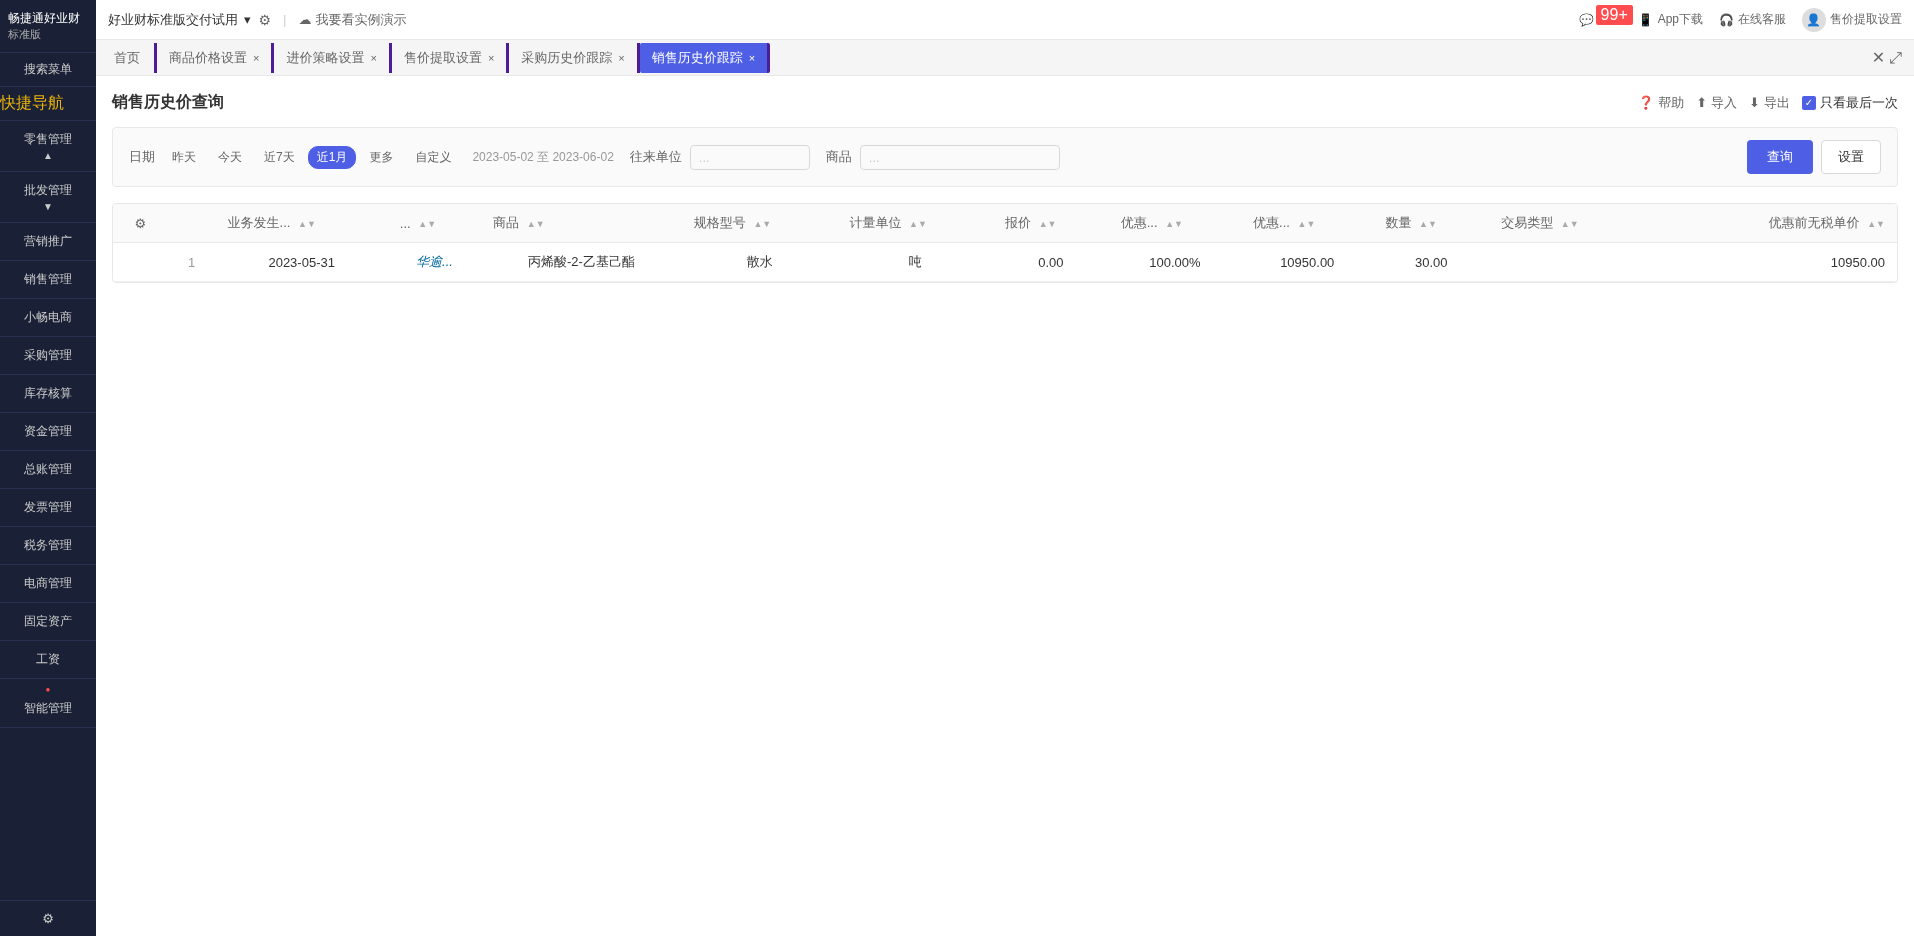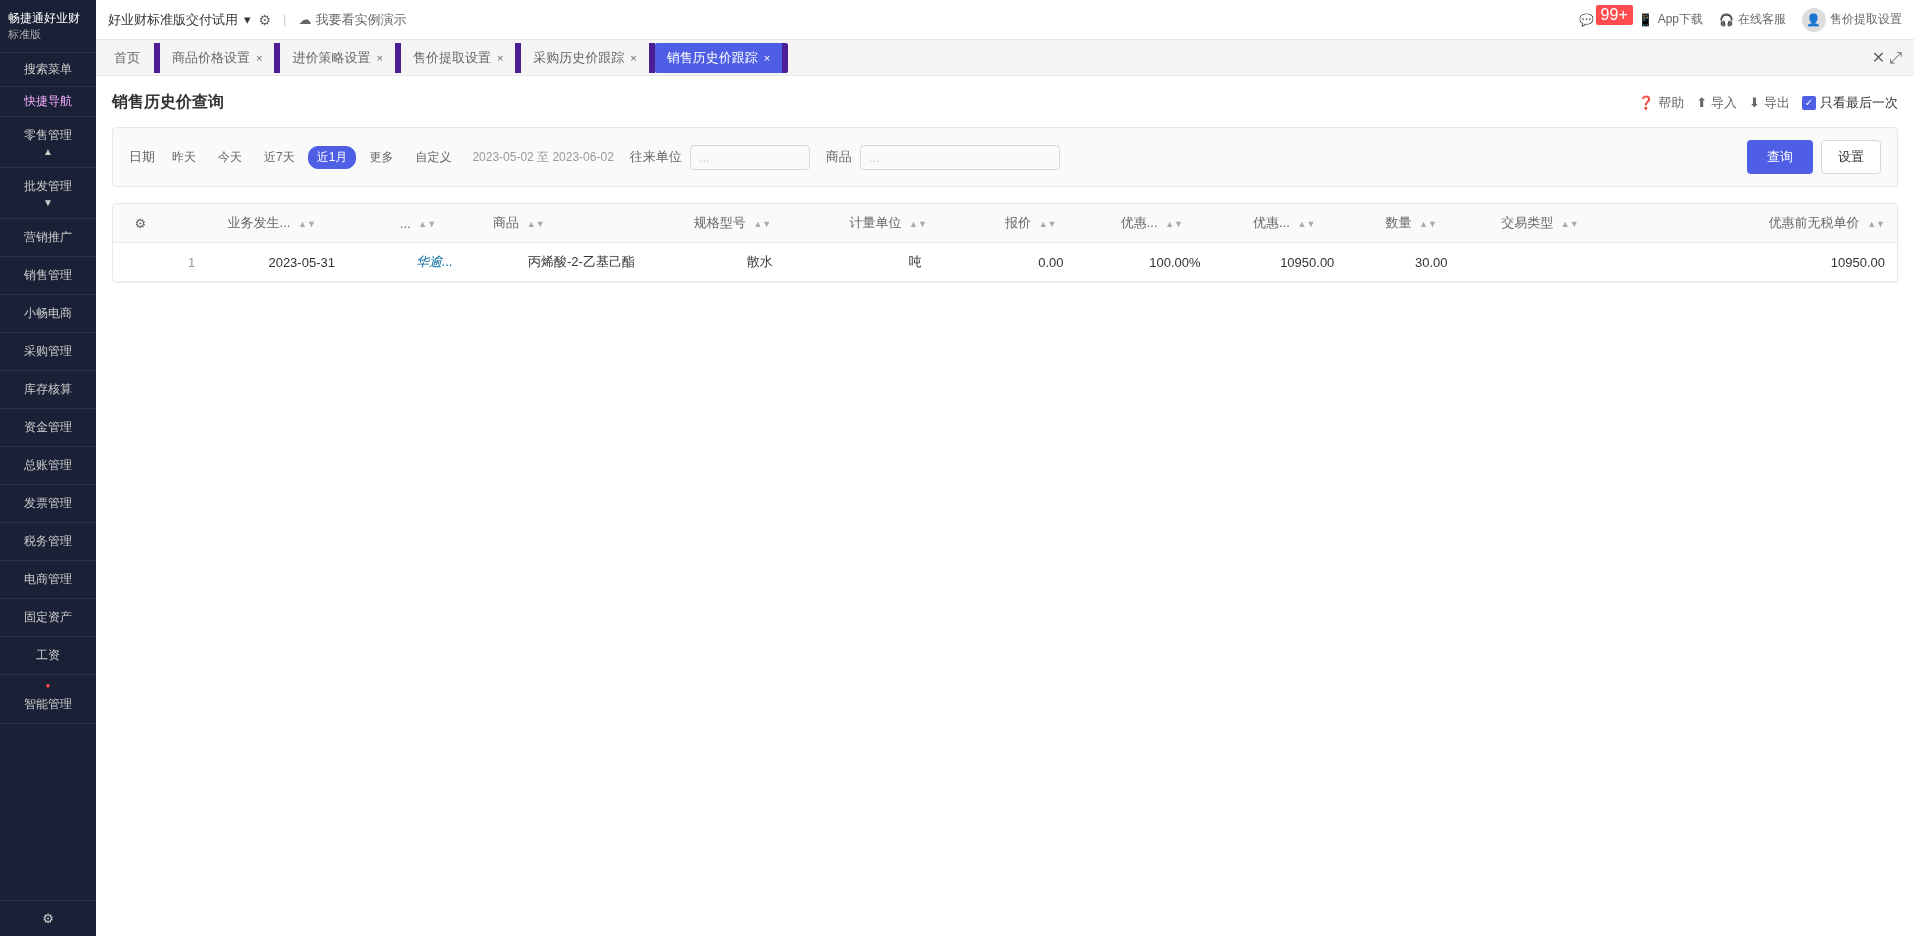--- a/index.html
+++ b/index.html
@@ -4,21 +4,21 @@
   <style>
     * { box-sizing: border-box; margin: 0; padding: 0; }
     body { font-family: "Microsoft YaHei", "PingFang SC", Arial, sans-serif; font-size: 13px; background: #f0f2f5; color: #333; display: flex; height: 100vh; overflow: hidden; }
 
     
     .sidebar { width: 96px; background: #1a2035; color: #ccc; display: flex; flex-direction: column; height: 100vh; flex-shrink: 0; }
     .sidebar-logo { padding: 10px 8px; background: #1a2035; border-bottom: 1px solid #2a3050; }
     .sidebar-logo .logo-text { color: #fff; font-size: 12px; line-height: 1.4; }
     .sidebar-logo .logo-sub { color: #aaa; font-size: 11px; }
     .sidebar-search { padding: 8px 16px; text-align: center; color: #ccc; font-size: 12px; cursor: pointer; border-bottom: 1px solid #2a3050; }
-    .sidebar-nav { padding: 6px 0; text-align: center; color: #f0abfc; font-size: 12px; cursor: pointer; border-bottom: 1px solid #2a3050; }
+    .sidebar-nav { padding: 6px 0; text-align: left; color: #eab308; font-size: 16px; cursor: pointer; border-bottom: 1px solid #2a3050; }
     .sidebar-item { padding: 10px 0; text-align: center; color: #ccc; font-size: 12px; cursor: pointer; display: flex; flex-direction: column; align-items: center; gap: 2px; border-bottom: 1px solid #2a3050; }
     .sidebar-item .arrow { font-size: 10px; }
     .sidebar-footer { margin-top: auto; padding: 10px 0; text-align: center; border-top: 1px solid #2a3050; cursor: pointer; color: #ccc; }
 
     
     .main { flex: 1; display: flex; flex-direction: column; overflow: hidden; }
 
     
     .topbar { height: 40px; background: #fff; border-bottom: 1px solid #e8e8e8; display: flex; align-items: center; padding: 0 12px; justify-content: space-between; flex-shrink: 0; }
     .topbar-left { display: flex; align-items: center; gap: 8px; }
@@ -28,21 +28,21 @@
     .topbar-right { display: flex; align-items: center; gap: 16px; }
     .topbar-msg { display: flex; align-items: center; gap: 4px; position: relative; cursor: pointer; color: #666; font-size: 12px; }
     .msg-badge { background: #ff4d4f; color: #fff; border-radius: 2px; padding: 1px 5px; font-size: 16px; position: absolute; top: -6px; right: -10px; }
     .topbar-app { display: flex; align-items: center; gap: 4px; cursor: pointer; color: #666; font-size: 12px; }
     .topbar-service { display: flex; align-items: center; gap: 4px; cursor: pointer; color: #666; font-size: 12px; }
     .topbar-user { display: flex; align-items: center; gap: 4px; cursor: pointer; color: #666; font-size: 12px; }
     .user-avatar { width: 24px; height: 24px; border-radius: 50%; background: #ddd; display: flex; align-items: center; justify-content: center; font-size: 12px; }
 
     
     .tabbar { height: 36px; background: #f5f5f5; border-bottom: 1px solid #e8e8e8; display: flex; align-items: center; padding: 0 4px; flex-shrink: 0; overflow-x: auto; }
-    .tab { display: flex; align-items: center; gap: 6px; padding: 6px 12px; font-size: 13px; cursor: pointer; color: #666; white-space: nowrap; border-right: 6px solid #4c1d95; }
+    .tab { display: flex; align-items: center; gap: 6px; padding: 6px 12px; font-size: 13px; cursor: pointer; color: #666; white-space: nowrap; border-right: 3px solid #4c1d95; }
     .tab.active { background: #4e5fe6; color: #fff; border-radius: 2px; }
     .tab .close-icon { font-size: 11px; cursor: pointer; }
     .tab-home { padding: 6px 14px; color: #666; cursor: pointer; }
     .tabbar-actions { margin-left: auto; display: flex; align-items: center; gap: 4px; padding: 0 8px; }
     .tabbar-actions span { cursor: pointer; color: #666; font-size: 16px; }
 
     
     .content { flex: 1; overflow: auto; background: #fff; padding: 16px; }
 
     

